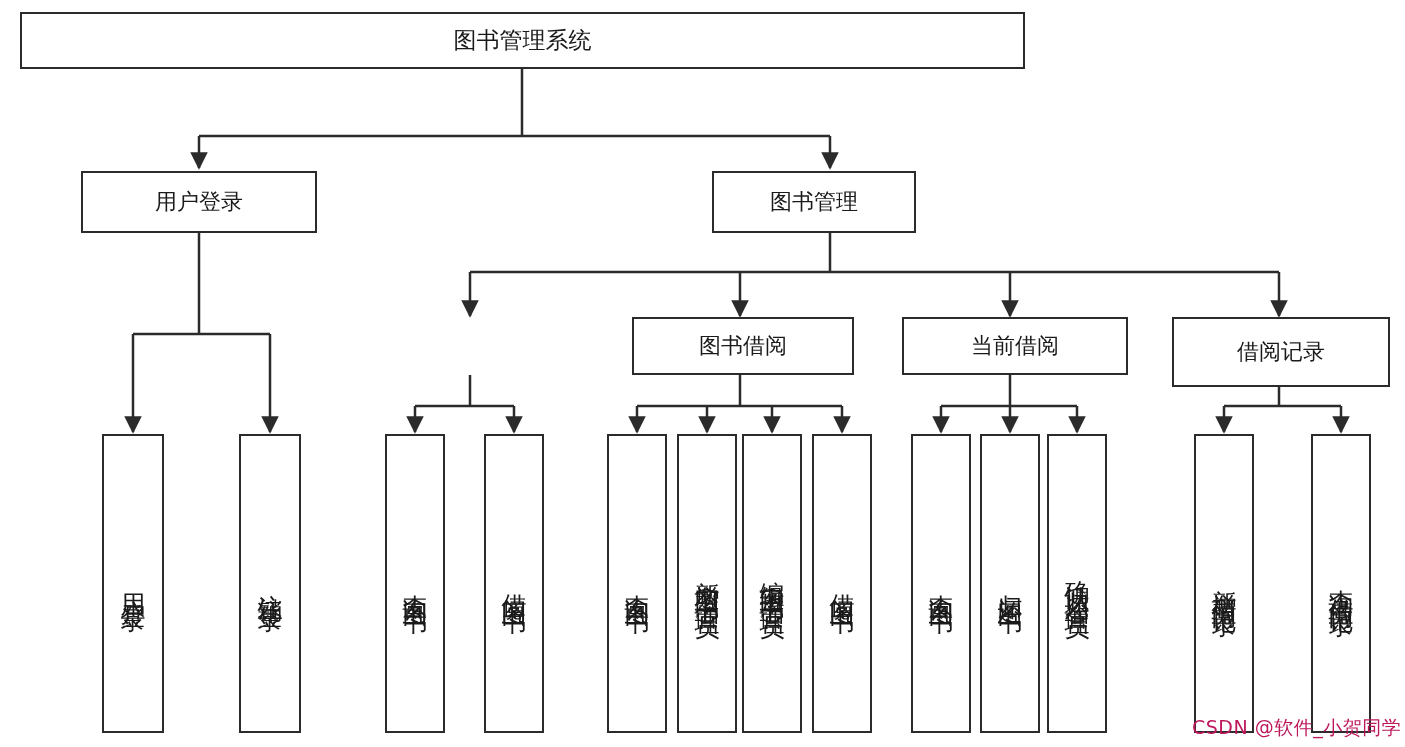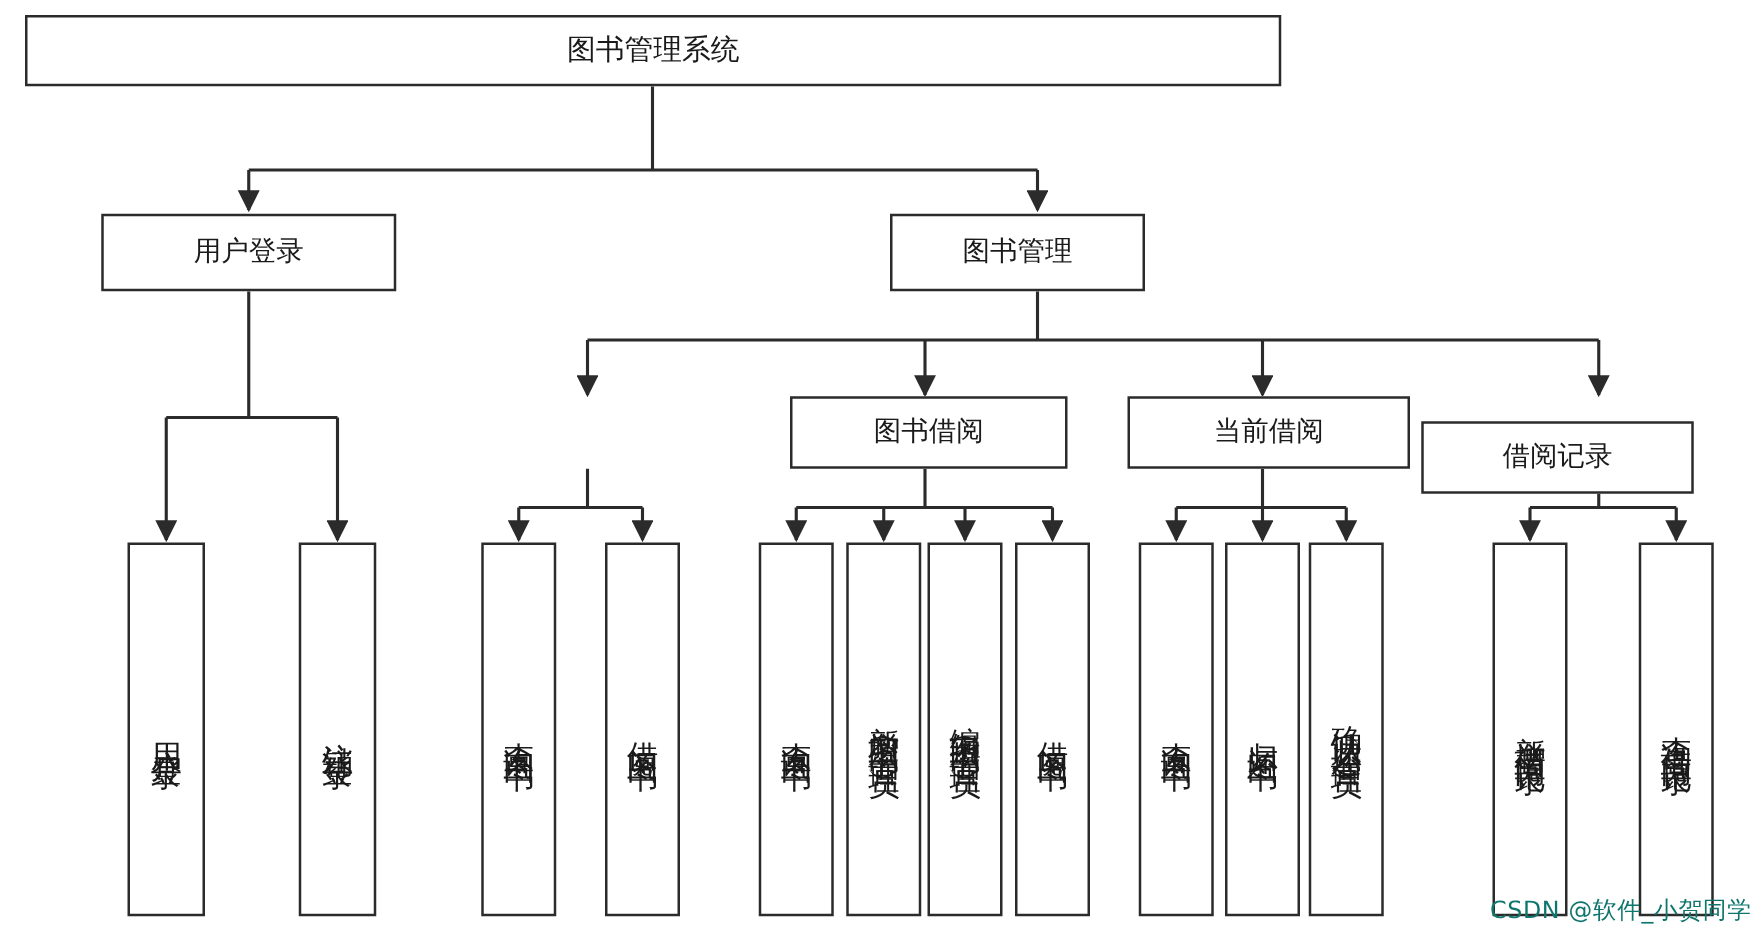--- a/index.html
+++ b/index.html
@@ -53,21 +53,21 @@
     writing-mode: vertical-rl;
     text-orientation: upright;
     font-size: 25px;
     letter-spacing: 5px;
     line-height: 1;
     white-space: nowrap;
   }
   .watermark {
     position: absolute;
     font-size: 19px;
-    color: #0f766e;
+    color: #be185d;
     white-space: nowrap;
     z-index: 3;
     letter-spacing: 0.5px;
   }
 </style>
 </head>
 <body>
 
 <div id="canvas">
 
@@ -135,21 +135,21 @@
 
 
   <div class="node node-l2" style="left:632px; top:317px; width:222px; height:58px;">
     <span class="label">图书借阅</span>
   </div>
 
   <div class="node node-l2" style="left:902px; top:317px; width:226px; height:58px;">
     <span class="label">当前借阅</span>
   </div>
 
-  <div class="node node-l2" style="left:1137px; top:317px; width:218px; height:58px;margin-top:20px;">
+  <div class="node node-l2" style="left:1172px; top:317px; width:218px; height:70px;">
     <span class="label">借阅记录</span>
   </div>
 
   <div class="node node-leaf" style="left:102px; top:434px; width:62px; height:299px;">
     <span class="label">用户登录</span>
   </div>
 
   <div class="node node-leaf" style="left:239px; top:434px; width:62px; height:299px;">
     <span class="label">注销登录</span>
   </div>

